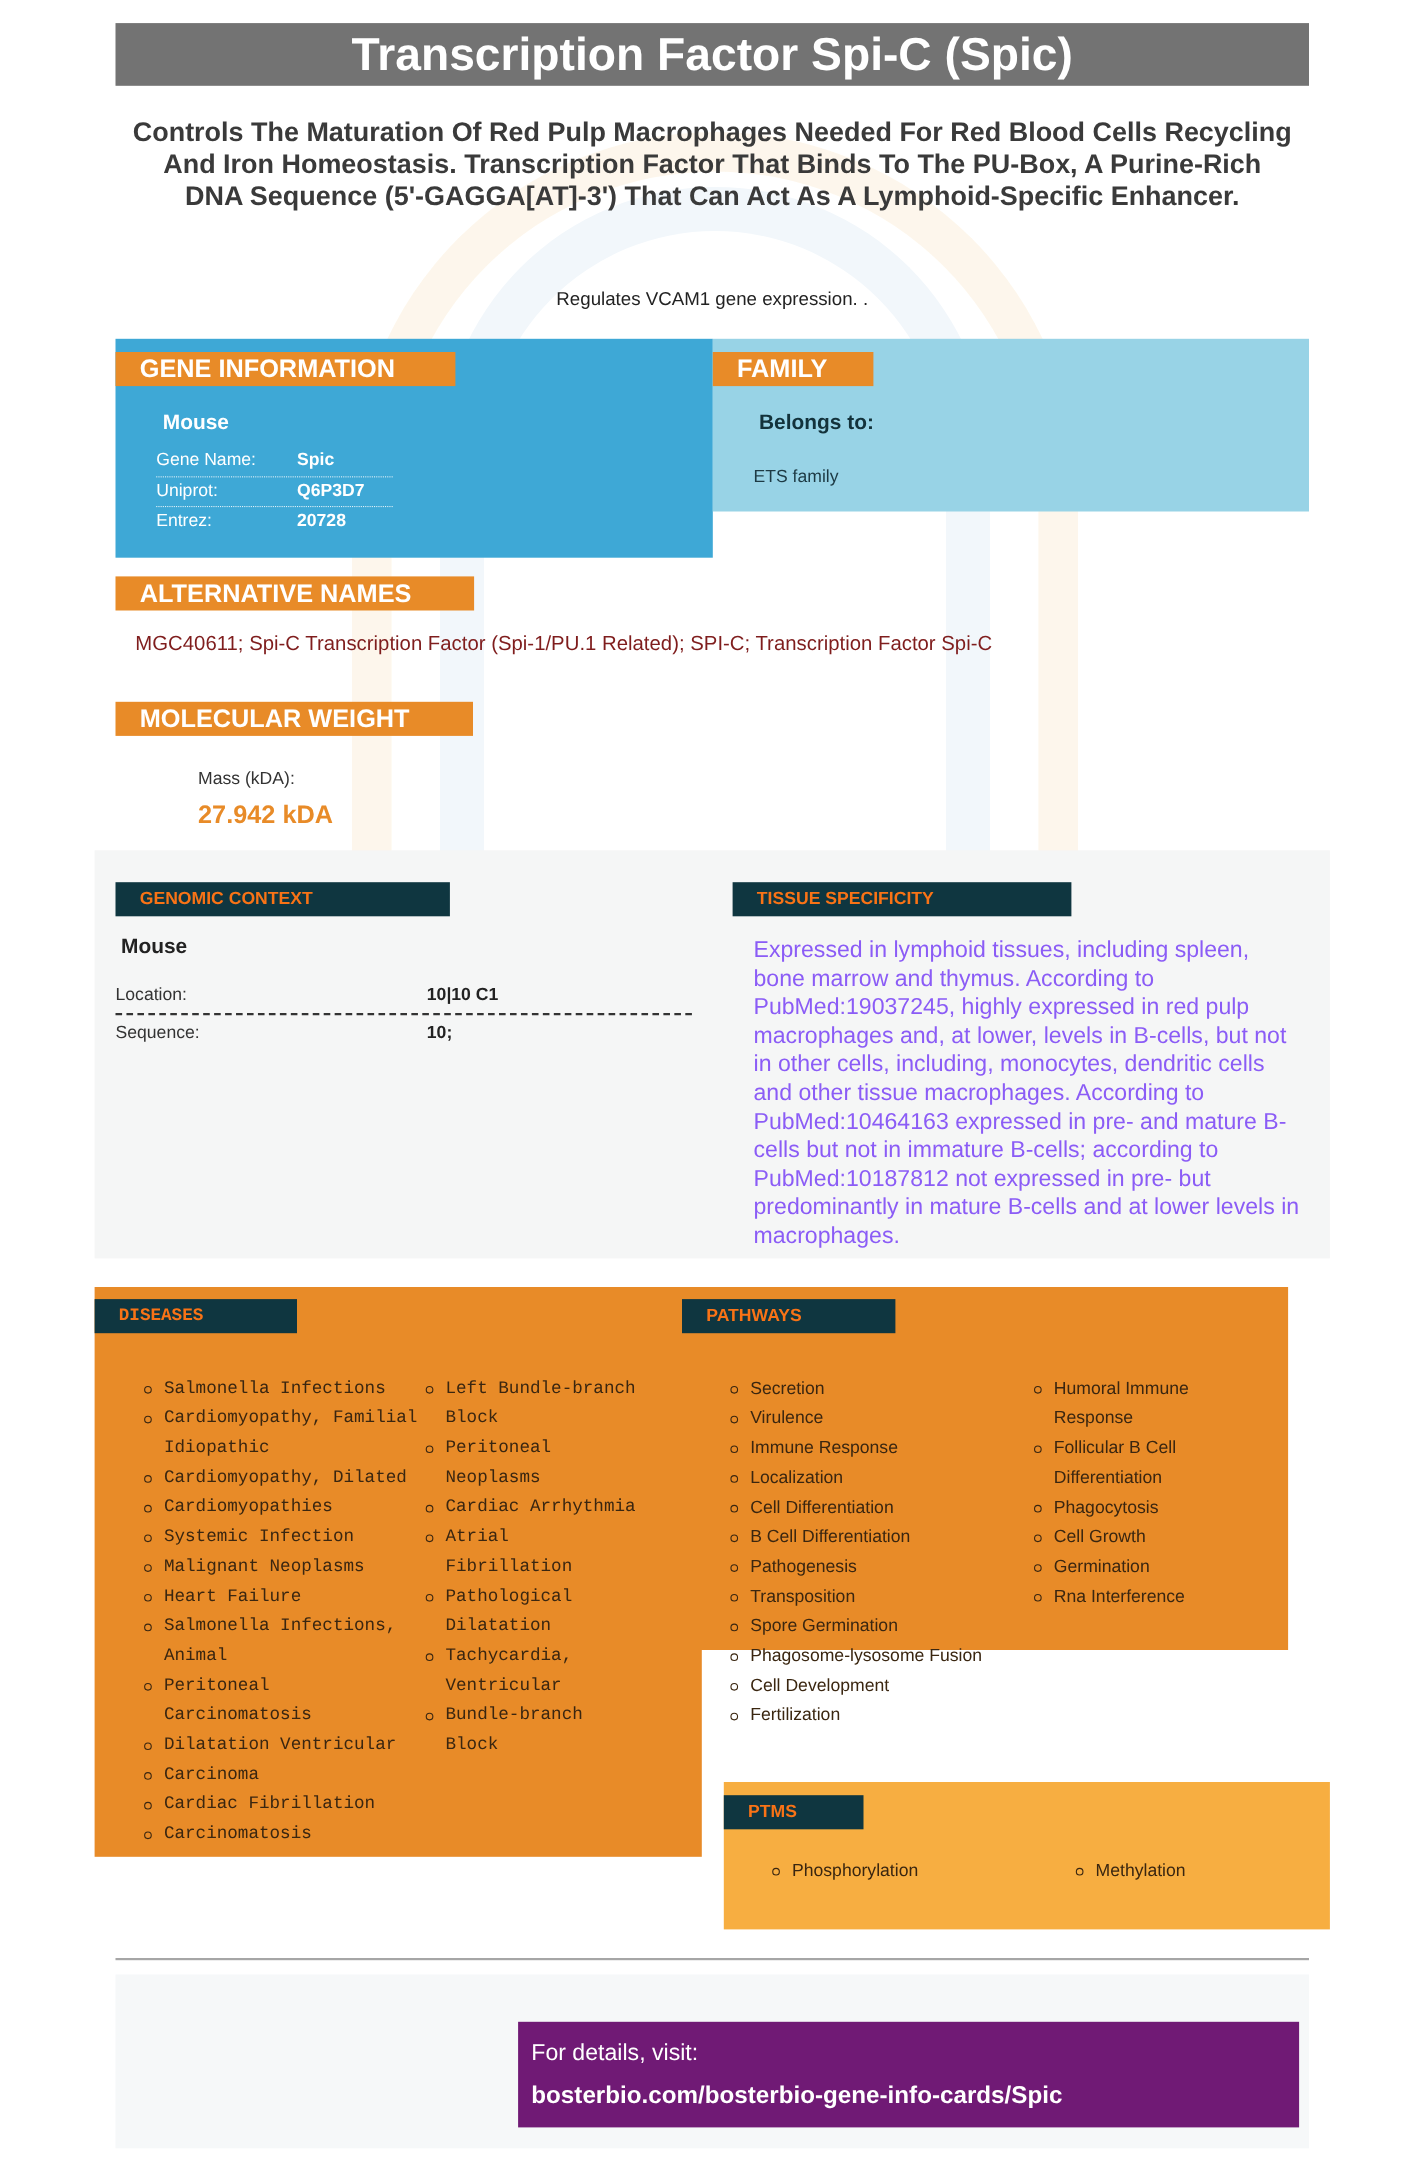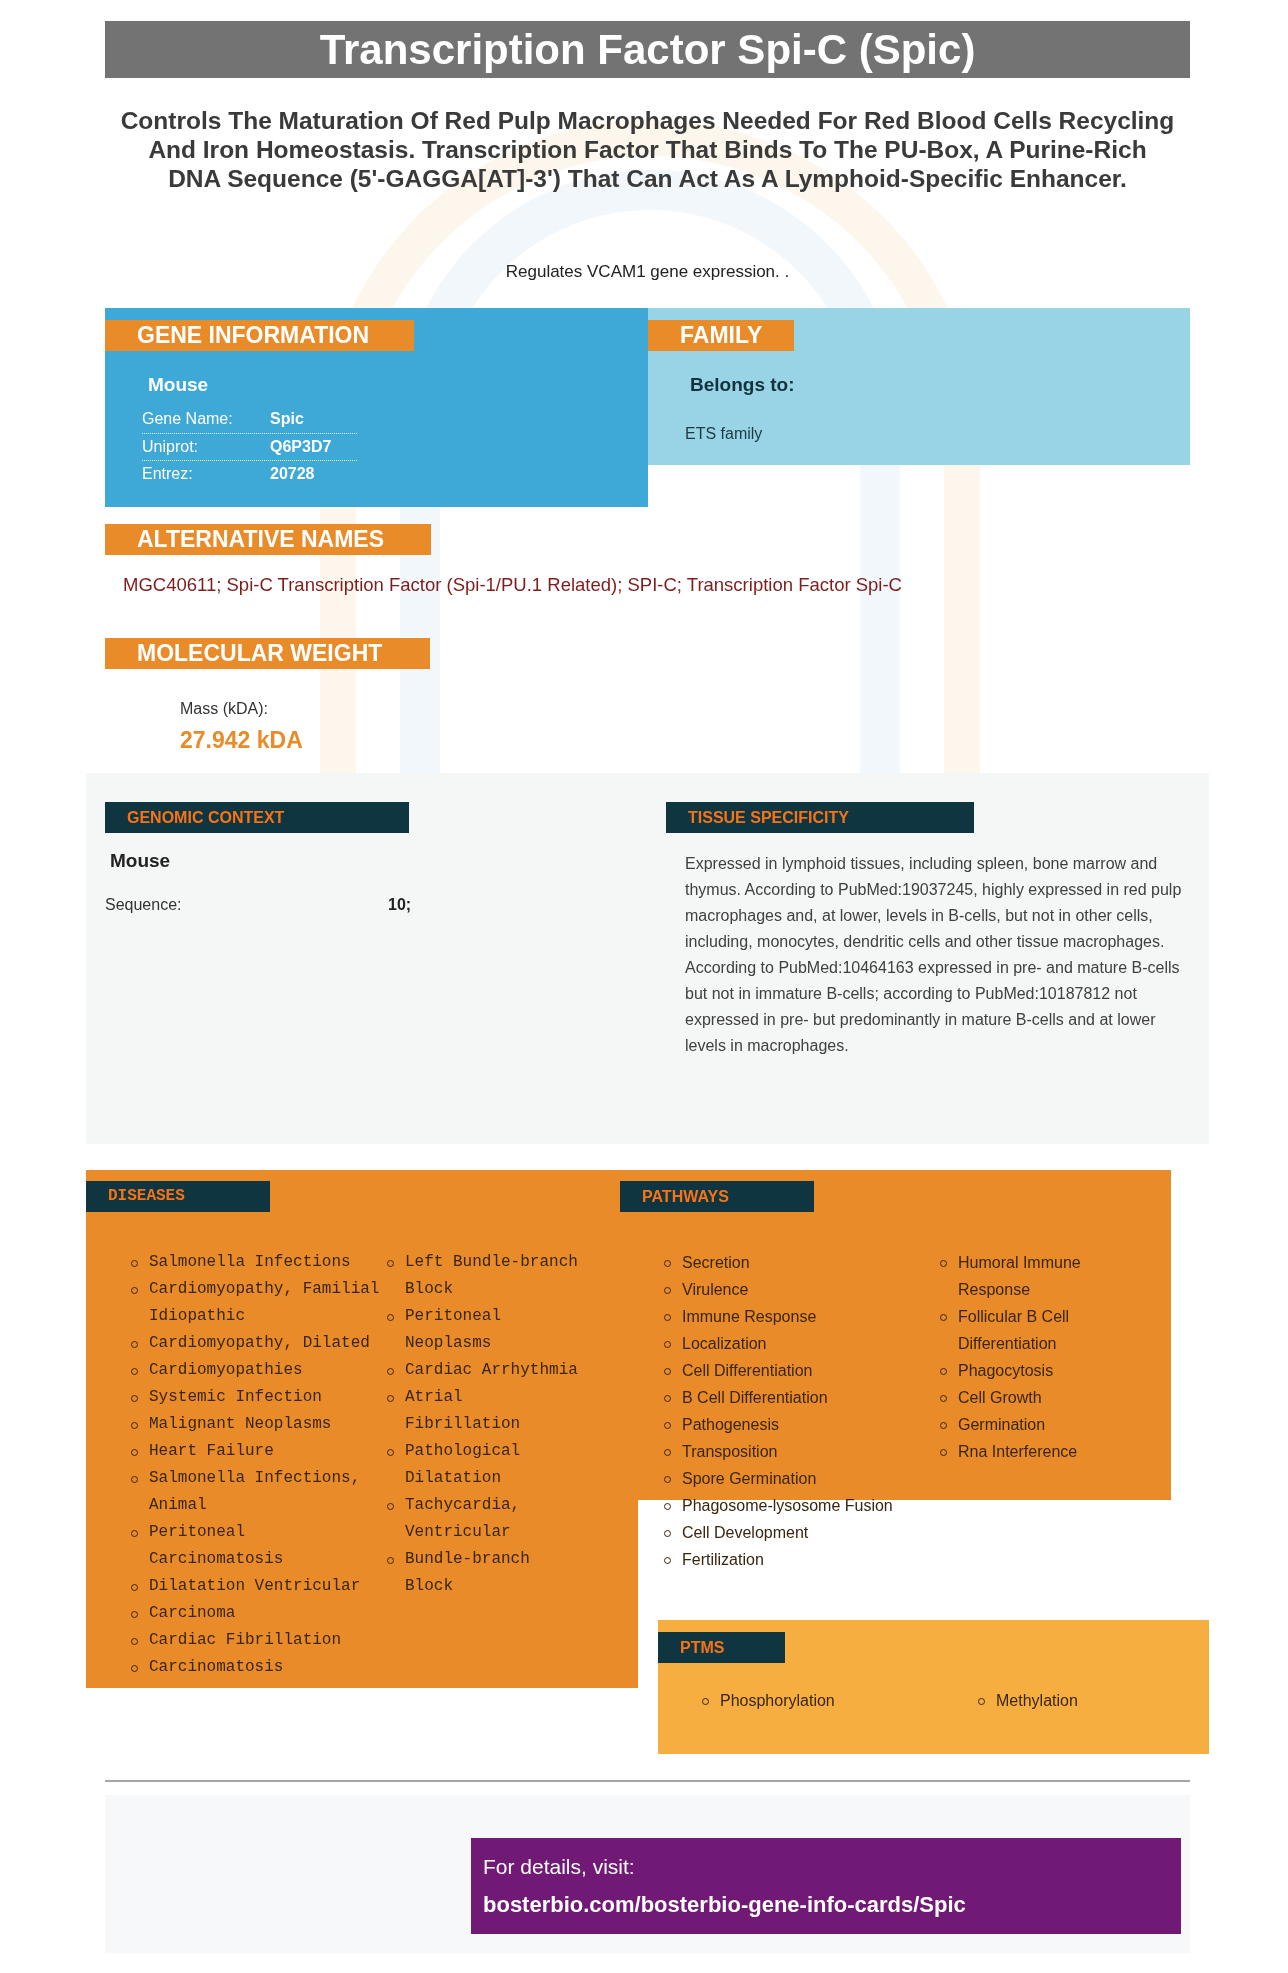--- a/index.html
+++ b/index.html
@@ -12,21 +12,21 @@
   .watermark { position: absolute; left: 320px; top: 120px; width: 660px; height: 760px; border-radius: 330px 330px 0 0; border: 36px solid #fdf6ea; border-bottom: none; opacity: 0.9; }
   .watermark2 { position: absolute; left: 400px; top: 170px; width: 500px; height: 700px; border-radius: 250px 250px 0 0; border: 40px solid #f2f7fb; border-bottom: none; }
 
   .title-bar { left: 105px; top: 21px; width: 1085px; height: 57px; background: #737373; color: #fff; font-weight: bold; font-size: 42px; text-align: center; line-height: 57px; }
   .headline { left: 120px; top: 106px; width: 1055px; text-align: center; font-size: 24.5px; line-height: 29px; font-weight: bold; color: #3a3a3a; }
   .subline { left: 105px; top: 262px; width: 1085px; text-align: center; font-size: 17px; color: #222; }
 
   .gene-box { left: 105px; top: 308px; width: 543px; height: 199px; background: #3ea8d6; }
   .family-box { left: 648px; top: 308px; width: 542px; height: 157px; background: #98d3e6; }
 
-  .hdr-orange { background: #e88b28; color: #fff; font-weight: bold; font-size: 23px; height: 31px; line-height: 31px; padding-left: 32px; }
+  .hdr-orange { background: #e88b28; color: #fff; font-weight: bold; font-size: 23px; height: 31px; line-height: 31px; padding-left: 22px; }
   .hdr-dark { background: #0f3640; color: #f97316; font-weight: bold; font-size: 16px; height: 31px; line-height: 31px; padding-left: 22px; }
 
   .gene-hdr { left: 0; top: 12px; width: 309px; }
   .family-hdr { left: 0; top: 12px; width: 146px; }
 
   .gene-species { left: 43px; top: 66px; font-size: 19px; font-weight: bold; color: #fff; }
   .gene-table { left: 37px; top: 98px; width: 215px; }
   .gene-row { display: flex; height: 27.5px; line-height: 26px; font-size: 16px; color: #fff; border-bottom: 1px dotted rgba(255,255,255,0.85); }
   .gene-row:last-child { border-bottom: none; }
   .gene-row .lbl { width: 128px; }
@@ -45,21 +45,21 @@
   .gray-section { left: 86px; top: 773px; width: 1123px; height: 371px; background: #f5f6f6; }
   .genomic-hdr { left: 19px; top: 29px; width: 304px; }
   .genomic-species { left: 24px; top: 77px; font-size: 19px; font-weight: bold; color: #222; }
   .genomic-table { left: 19px; top: 115px; width: 524px; }
   .genomic-row { display: flex; height: 36px; line-height: 34px; font-size: 16px; color: #333; }
   .genomic-row.sep { border-bottom: 2px dashed #333; height: 35px; }
   .genomic-row .lbl { width: 283px; }
   .genomic-row .val { font-weight: bold; color: #222; }
 
   .tissue-hdr { left: 580px; top: 29px; width: 308px; }
-  .tissue-text { left: 599px; top: 78px; width: 500px; font-size: 16px; line-height: 26px; color: #404040; }
+  .tissue-text { left: 599px; top: 78px; width: 500px; font-size: 21px; line-height: 26px; color: #8b5cf6; }
 
   .diseases-box { left: 86px; top: 1170px; width: 552px; height: 518px; background: #e88b28; font-family: Liberation Mono, monospace; }
   .pathways-box { left: 620px; top: 1170px; width: 551px; height: 330px; background: #e88b28; }
   .ptms-box { left: 658px; top: 1620px; width: 551px; height: 134px; background: #f7ae41; }
 
   .sec-hdr-dis { left: 0; top: 11px; width: 184px; }
   .sec-hdr-path { left: 0; top: 11px; width: 194px; }
   .sec-hdr-ptms { left: 0; top: 12px; width: 127px; }
 
   .cols { position: absolute; display: flex; }
@@ -123,20 +123,24 @@
 <div class="abs alt-text">MGC40611; Spi-C Transcription Factor (Spi-1/PU.1 Related); SPI-C; Transcription Factor Spi-C</div>
 
 <div class="abs hdr-orange mw-hdr">MOLECULAR WEIGHT</div>
 <div class="abs mw-label">Mass (kDA):</div>
 <div class="abs mw-value">27.942 kDA</div>
 
 <div class="abs gray-section">
   <div class="abs hdr-dark genomic-hdr">GENOMIC CONTEXT</div>
   <div class="abs genomic-species">Mouse</div>
   <div class="abs genomic-table">
+    <div class="genomic-row sep">
+      <span class="lbl">Location:</span>
+      <span class="val">10|10 C1</span>
+    </div>
     <div class="genomic-row">
       <span class="lbl">Sequence:</span>
       <span class="val">10;</span>
     </div>
   </div>
 
   <div class="abs hdr-dark tissue-hdr">TISSUE SPECIFICITY</div>
   <div class="abs tissue-text">Expressed in lymphoid tissues, including spleen, bone marrow and thymus. According to PubMed:19037245, highly expressed in red pulp macrophages and, at lower, levels in B-cells, but not in other cells, including, monocytes, dendritic cells and other tissue macrophages. According to PubMed:10464163 expressed in pre- and mature B-cells but not in immature B-cells; according to PubMed:10187812 not expressed in pre- but predominantly in mature B-cells and at lower levels in macrophages.</div>
 </div>
 

